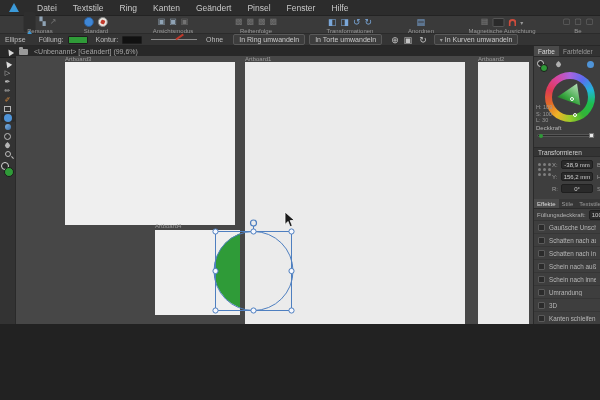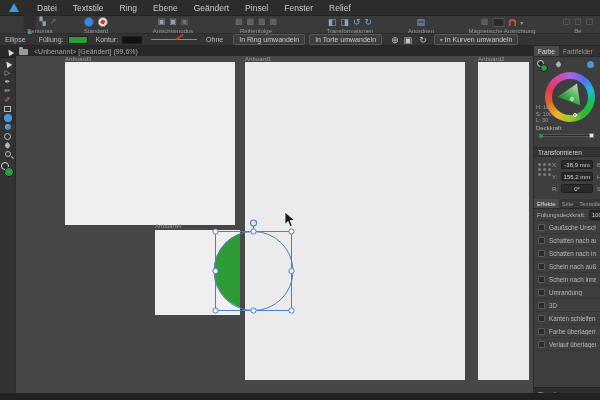--- a/index.html
+++ b/index.html
@@ -1,16 +1,16 @@
 <!DOCTYPE html>
 <html><head>
 <meta charset="utf-8">
 <style>
   html,body{margin:0;padding:0;background:#222;}
-  .app{position:relative;width:600px;height:393px;overflow:hidden;background:#474747;
+  .app{position:relative;width:600px;height:324px;overflow:hidden;background:#474747;
        font-family:"Liberation Sans",sans-serif;color:#c6c6c6;-webkit-font-smoothing:antialiased;}
   .app *{box-sizing:border-box;}
 
   
   .menubar{position:absolute;left:0;top:0;width:600px;height:16px;background:#2c2c2c;
            display:flex;align-items:center;border-bottom:1px solid #232323;}
   .logo{width:0;height:0;border-left:5px solid transparent;border-right:5px solid transparent;
         border-bottom:9px solid #3b9ad9;margin:0 10px 0 9px;}
   .menu-item{font-size:8.5px;color:#c9c9c9;padding:0 8px;line-height:16px;}
 
@@ -129,25 +129,25 @@
 </head>
 <body>
 
 <div class="app">
 
   <div class="menubar">
     <span class="logo"></span>
     <span class="menu-item">Datei</span>
     <span class="menu-item">Textstile</span>
     <span class="menu-item">Ring</span>
-    <span class="menu-item">Ebene</span>
+    <span class="menu-item">Kanten</span>
     <span class="menu-item">Geändert</span>
     <span class="menu-item">Pinsel</span>
     <span class="menu-item">Fenster</span>
-    <span class="menu-item">Relief</span>
+    <span class="menu-item">Hilfe</span>
   </div>
 
   <div class="toolbar">
     <div class="tgroup" style="left:40px;">
       <div class="ticons">
         <span class="pressed"><span class="tri-sm"></span></span>
         <span class="gicon">▚</span>
         <span class="gicon dim">↗</span>
       </div>
       <div class="tlabel">Personas</div>

